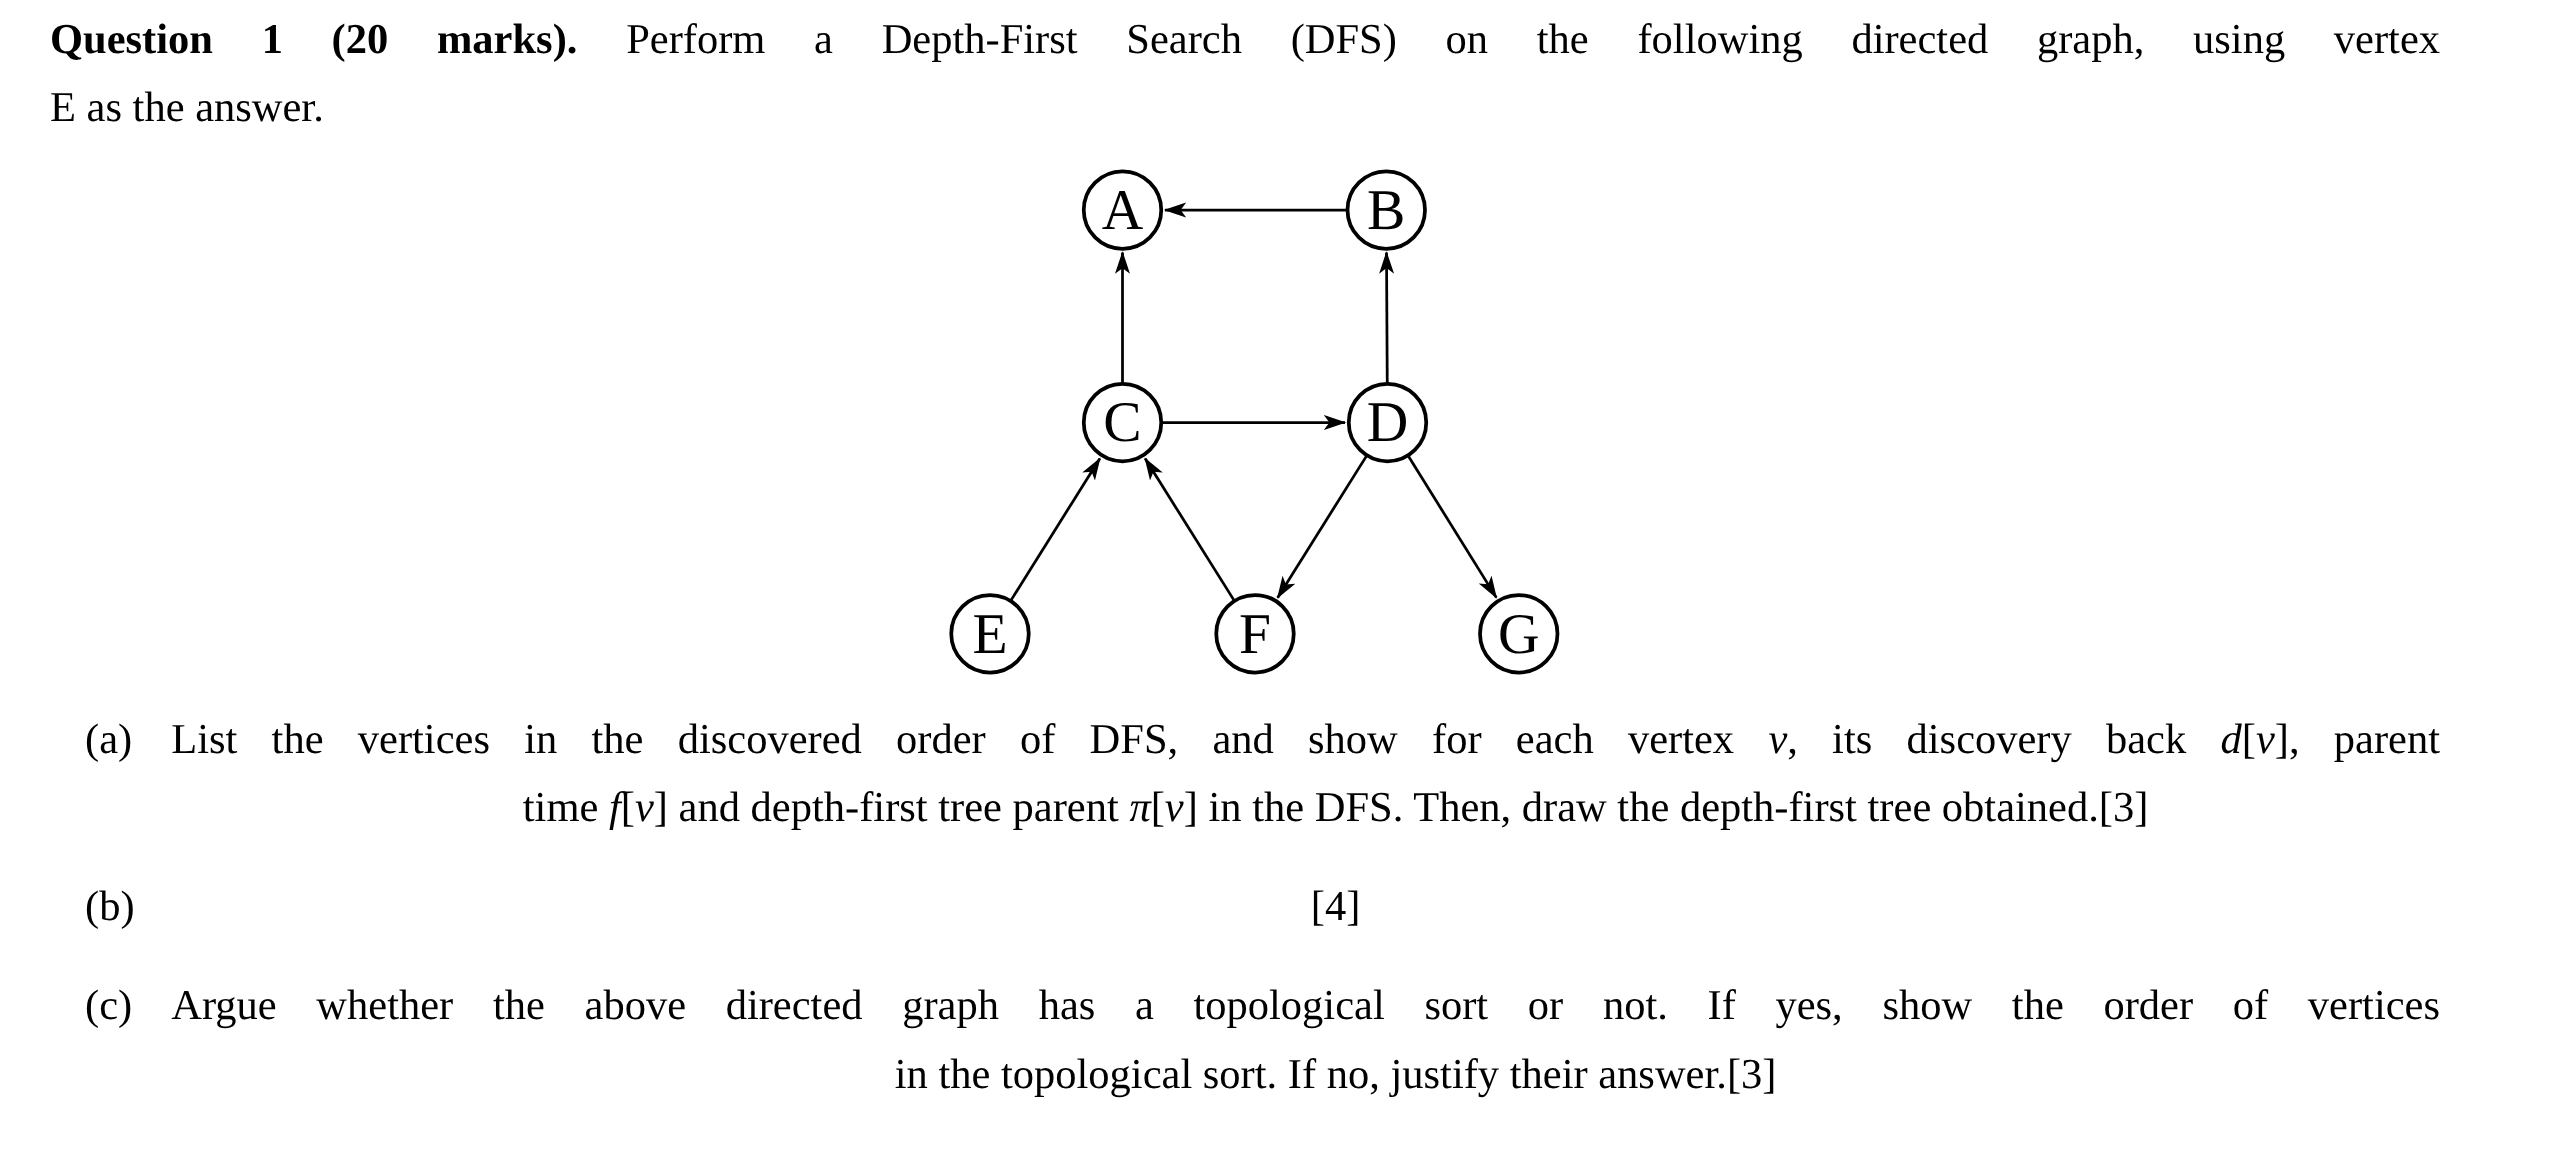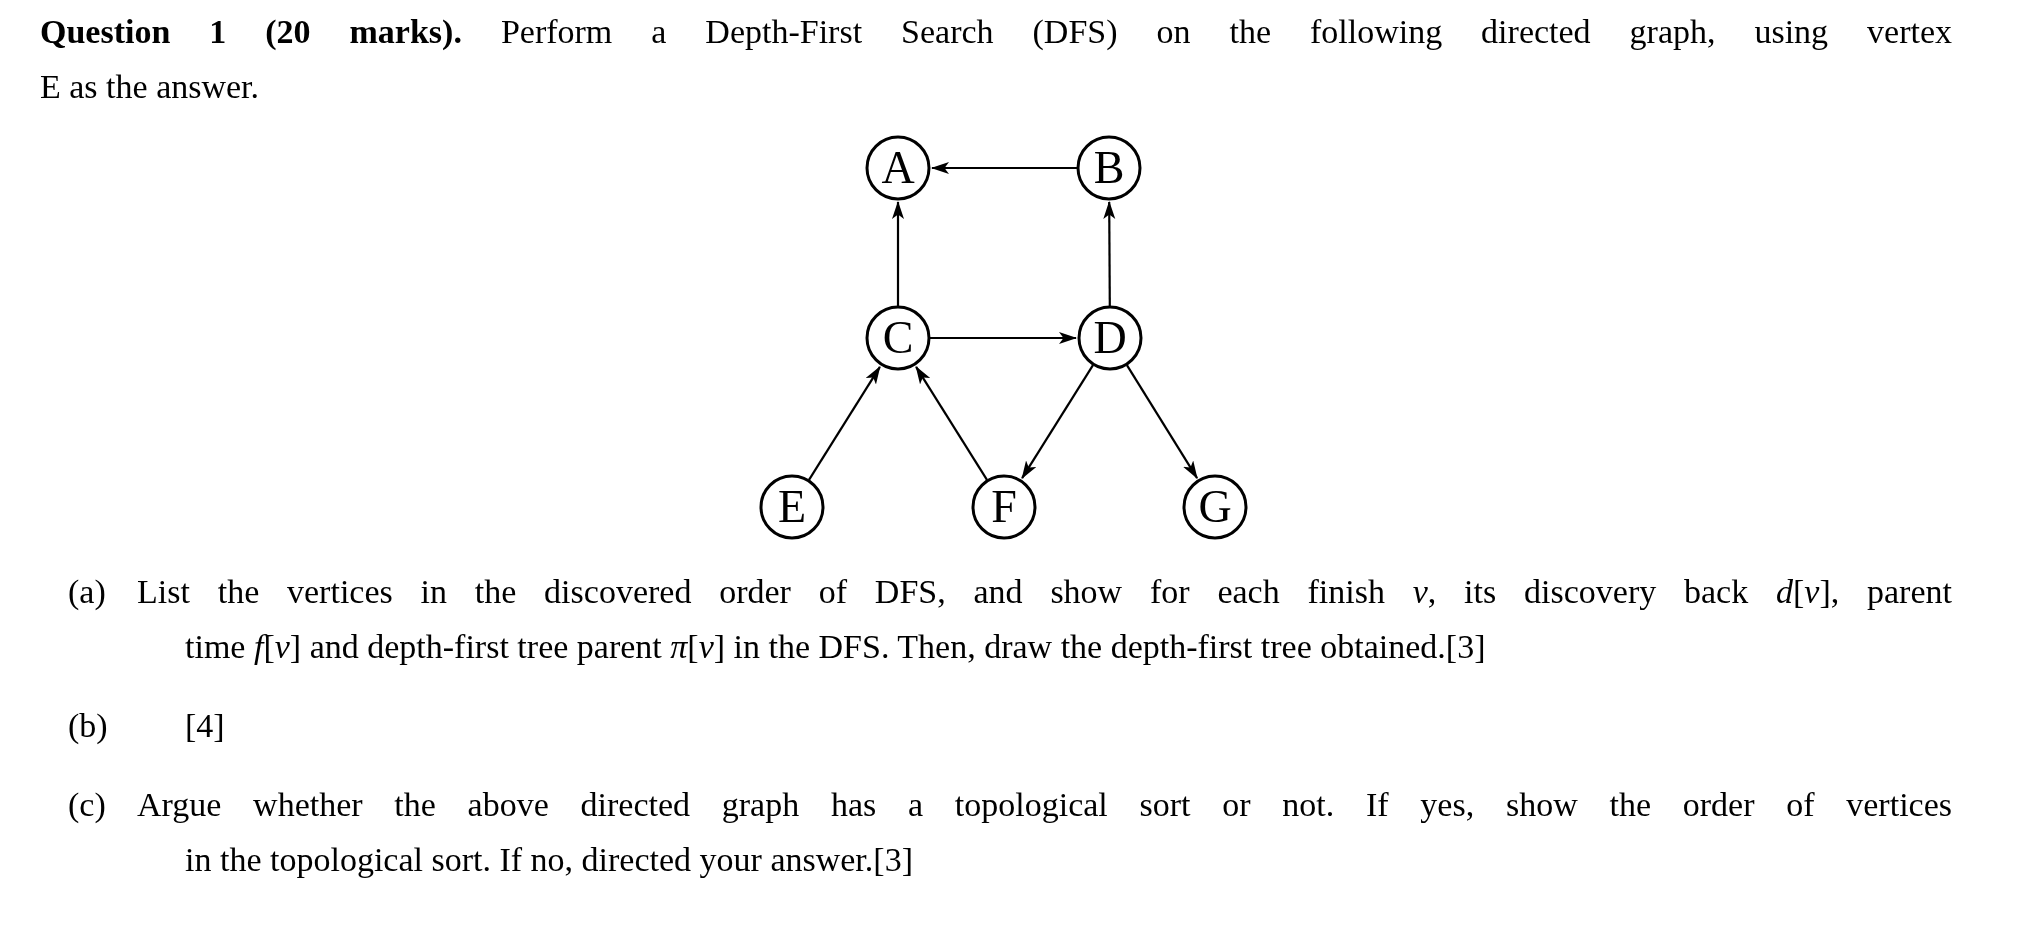--- a/index.html
+++ b/index.html
@@ -13,21 +13,21 @@
     overflow: hidden;
   }
   .page {
     position: relative;
     width: 2040px;
     height: 938px;
     padding: 4px 88px 0 40px;
   }
   .line { line-height: 55px; }
   .justify { text-align: justify; text-align-last: justify; }
-  .flexline { display: flex; justify-content: flex-start; align-items: baseline; margin-left: 48px; }
+  .flexline { display: flex; justify-content: center; align-items: baseline; margin-left: 48px; }
   .bold { font-weight: bold; }
   .it { font-style: italic; }
   .figure-wrap { position: relative; height: 450px; }
   .graph-svg { position: absolute; left: 700px; top: 6px; }
   .q-item { display: grid; grid-template-columns: 97px 1fr; margin-bottom: 24px; }
   .q-item:last-child { margin-bottom: 0; }
   .q-label { padding-left: 28px; line-height: 55px; }
   .mark { white-space: nowrap; }
 </style>
 </head>
@@ -77,21 +77,21 @@
           <text x="475" y="402" text-anchor="middle" font-size="46" font-family="&quot;Liberation Serif&quot;, &quot;DejaVu Serif&quot;, serif" fill="#000000">G</text>
         </g>
     </svg>
   </div>
 
   <div>
 
     <div class="q-item">
       <div class="q-label">(a)</div>
       <div>
-        <div class="line justify"><span>List the vertices in the discovered order of DFS, and show for each finish </span><span class="it">v</span><span>, its discovery back </span><span class="it">d</span><span>[</span><span class="it">v</span><span>]</span><span>, parent</span></div>
+        <div class="line justify"><span>List the vertices in the discovered order of DFS, and show for each vertex </span><span class="it">v</span><span>, its discovery back </span><span class="it">d</span><span>[</span><span class="it">v</span><span>]</span><span>, parent</span></div>
         <div class="line flexline">
           <span><span>time </span><span class="it">f</span><span>[</span><span class="it">v</span><span>]</span><span> and depth-first tree parent </span><span class="it">π</span><span>[</span><span class="it">v</span><span>]</span><span> in the DFS. Then, draw the depth-first tree obtained.</span></span>
           <span class="mark">[3]</span>
         </div>
       </div>
     </div>
 
     <div class="q-item">
       <div class="q-label">(b)</div>
       <div>
@@ -99,20 +99,20 @@
           <span class="mark">[4]</span>
         </div>
       </div>
     </div>
 
     <div class="q-item">
       <div class="q-label">(c)</div>
       <div>
         <div class="line justify"><span>Argue whether the above directed graph has a topological sort or not. If yes, show the order of vertices</span></div>
         <div class="line flexline">
-          <span>in the topological sort. If no, directed your answer.</span>
+          <span>in the topological sort. If no, justify their answer.</span>
           <span class="mark">[3]</span>
         </div>
       </div>
     </div>
 
   </div>
 </div>
 
 </body></html>

